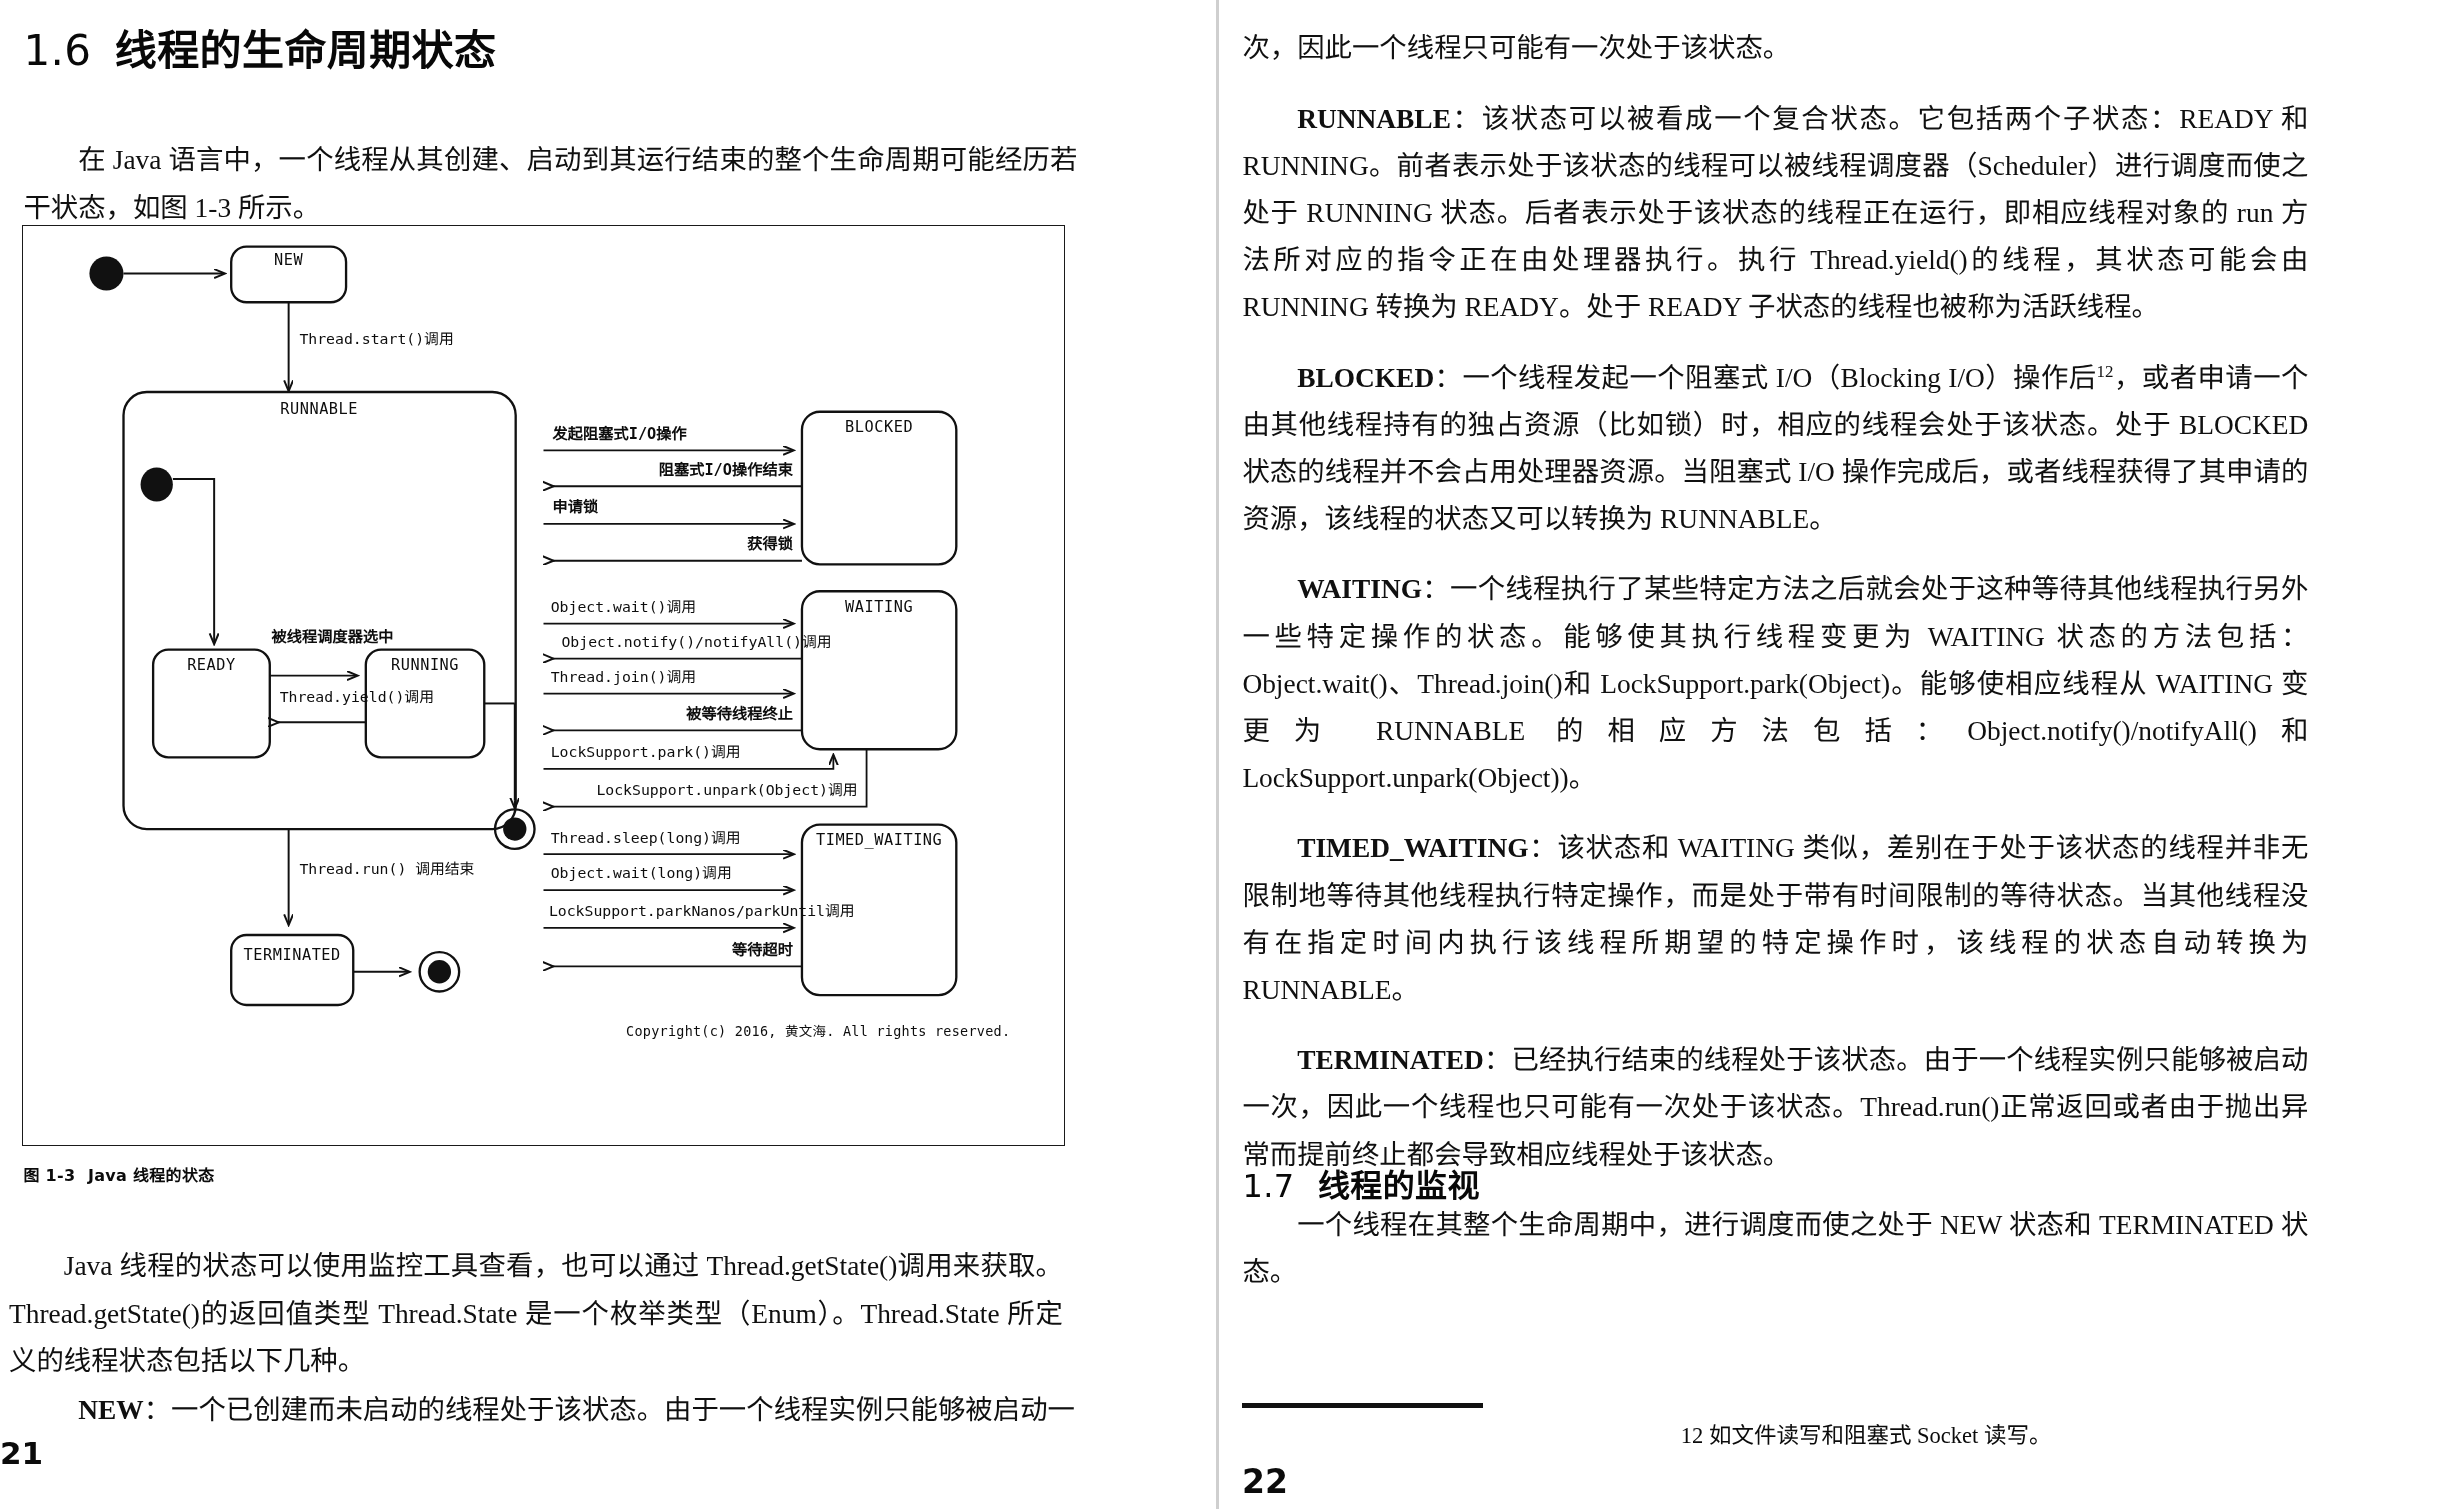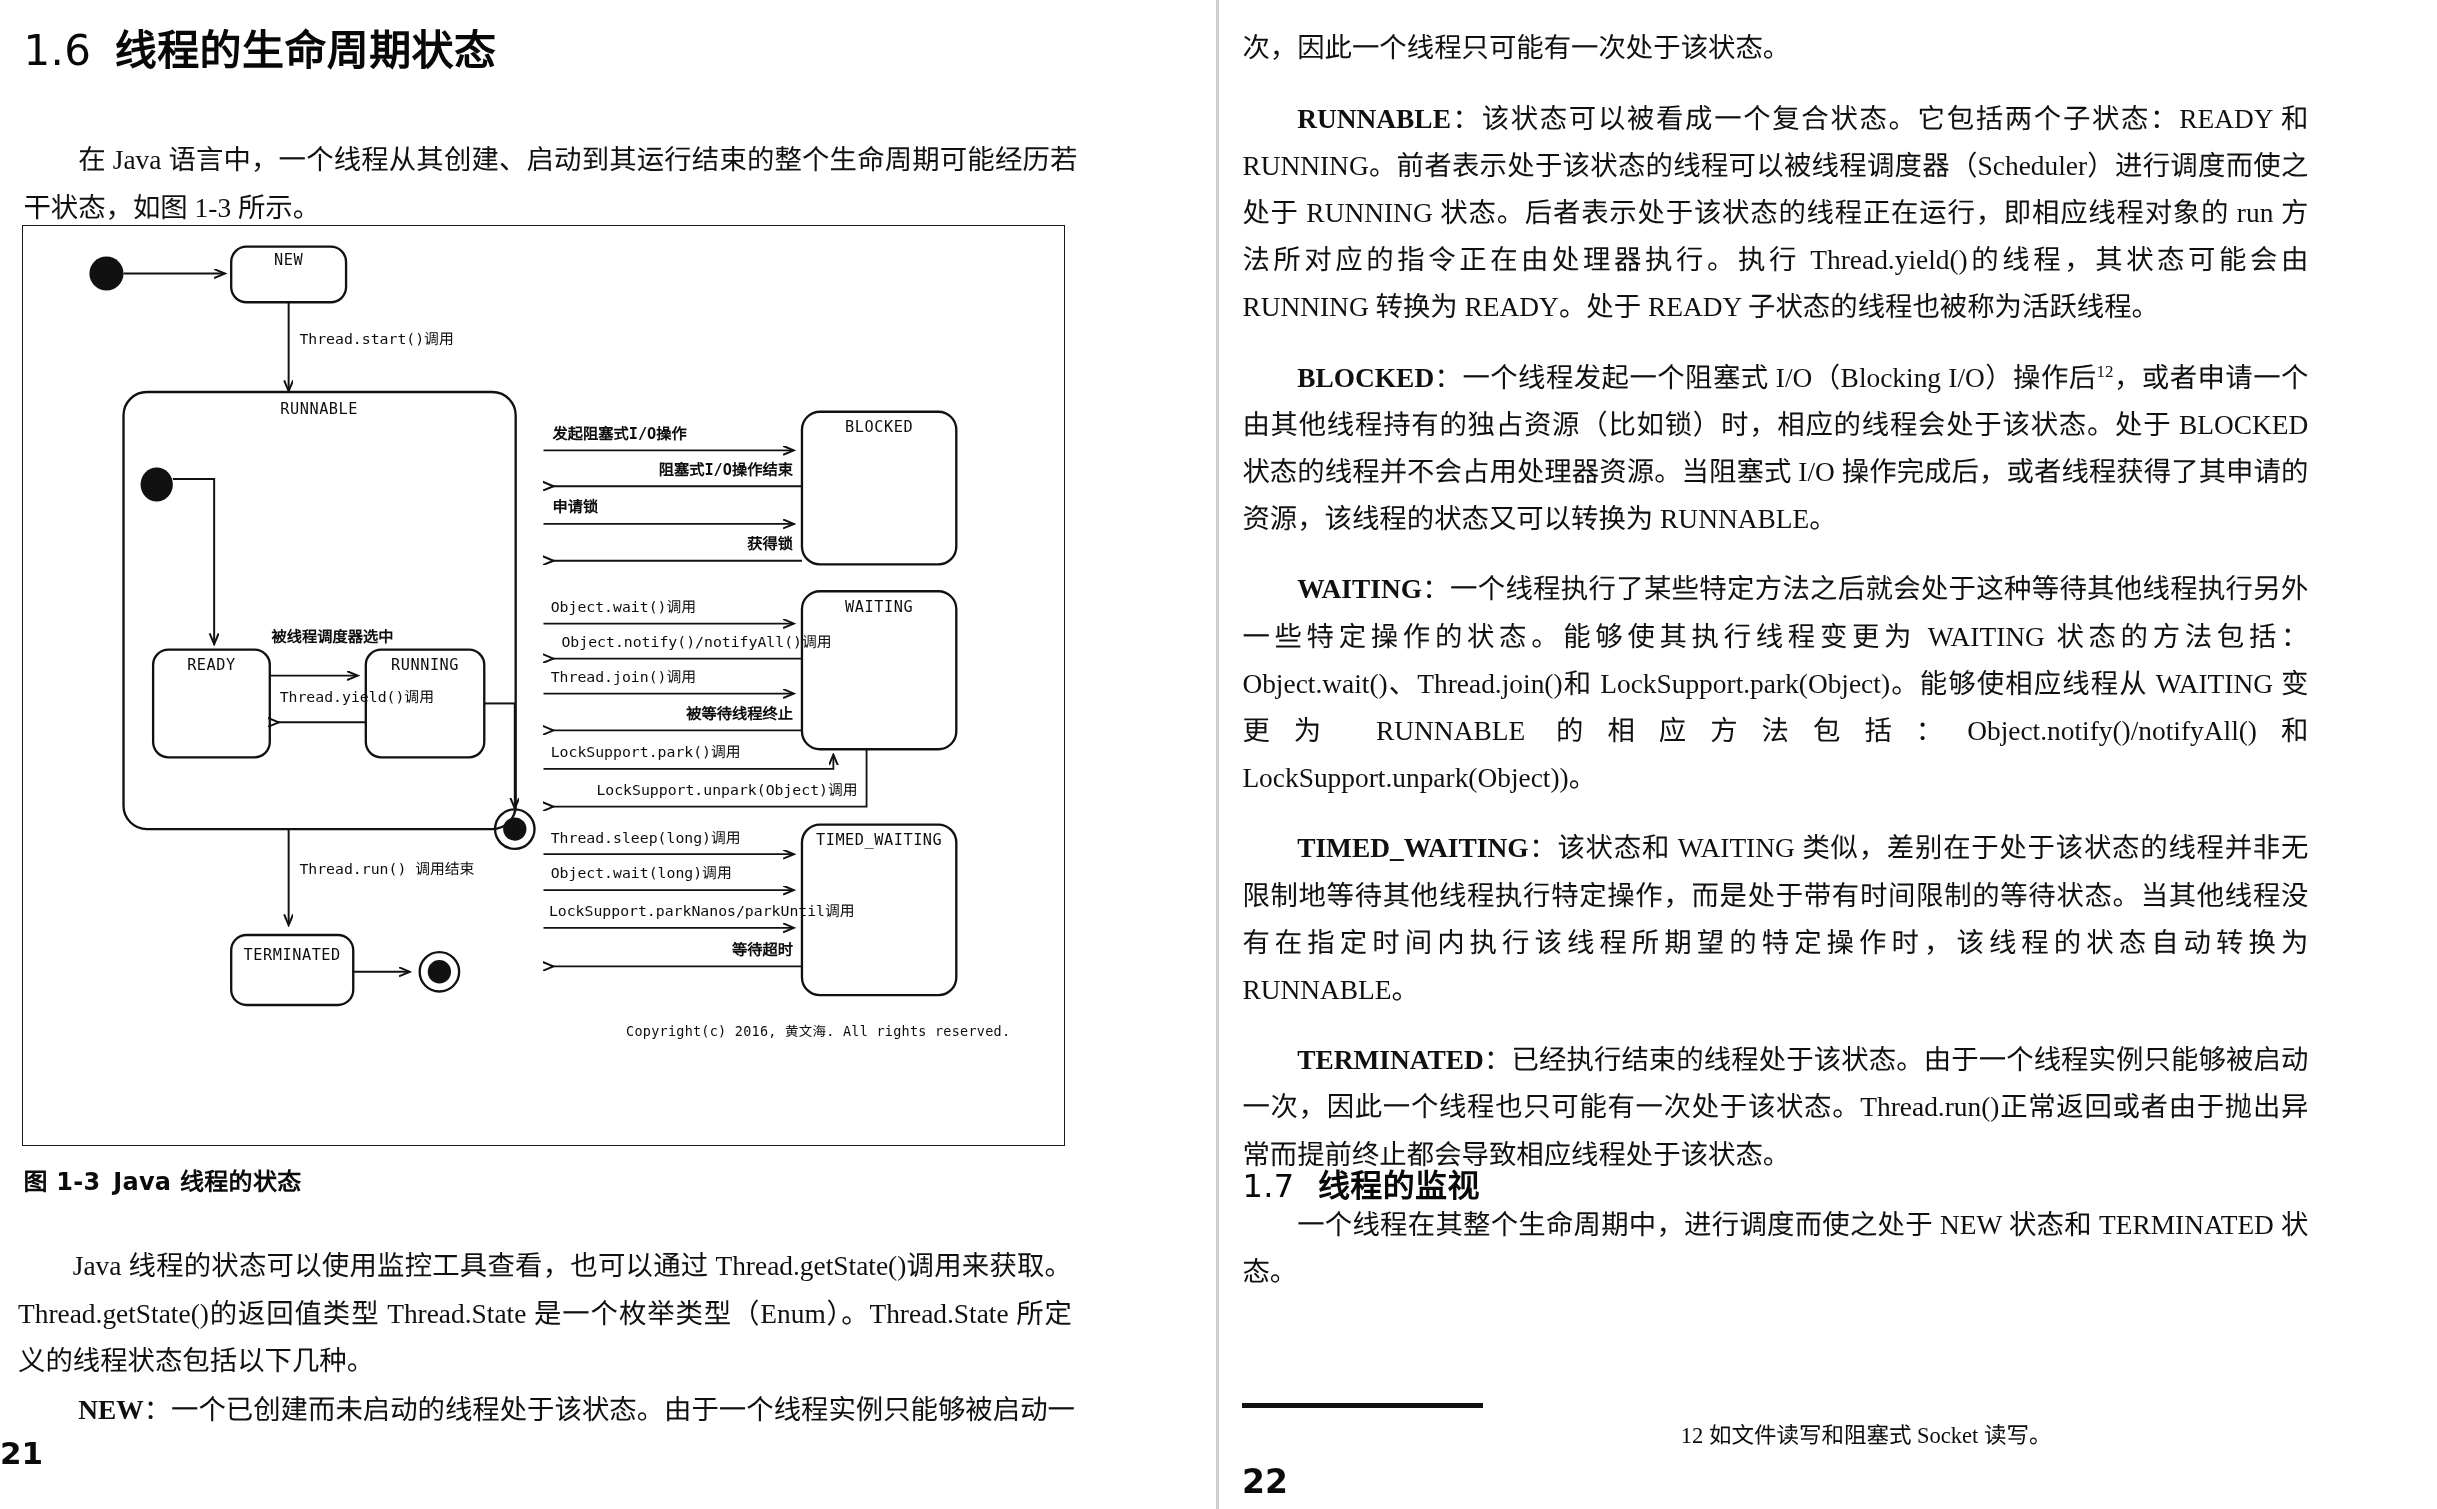--- a/index.html
+++ b/index.html
@@ -37,24 +37,24 @@
   #l-para1{position:absolute;left:23.4px;top:110px;width:1054px;}
 
   
   #figure{
     position:absolute;left:21.6px;top:225px;width:1043px;height:921px;
     border:1.8px solid #1a1a1a;background:#fff;box-sizing:border-box;
   }
   #fig-caption{
     position:absolute;left:23.4px;top:1162px;
     font-family:"DejaVu Sans","Liberation Sans",sans-serif;
-    font-weight:700;font-size:24px;letter-spacing:0.3px;
+    font-weight:700;font-size:16px;letter-spacing:0.3px;
   }
   #fig-caption .cap-num{margin-right:12.6px;}
-  #l-para2{position:absolute;left:18px;top:1216px;width:1054px;}
+  #l-para2{position:absolute;left:9px;top:1216px;width:1054px;}
   #l-para3{position:absolute;left:23.4px;top:1360px;width:1054px;}
   #l-pagenum{
     position:absolute;left:0;top:1435px;width:1084px;
     font-family:"DejaVu Sans","Liberation Sans",sans-serif;
     font-weight:700;font-size:31px;
   }
 
   
   #r-col{position:absolute;left:23.4px;top:25px;width:1066px;}
   #r-col > .body-p{margin:0 0 23.4px 0;}

